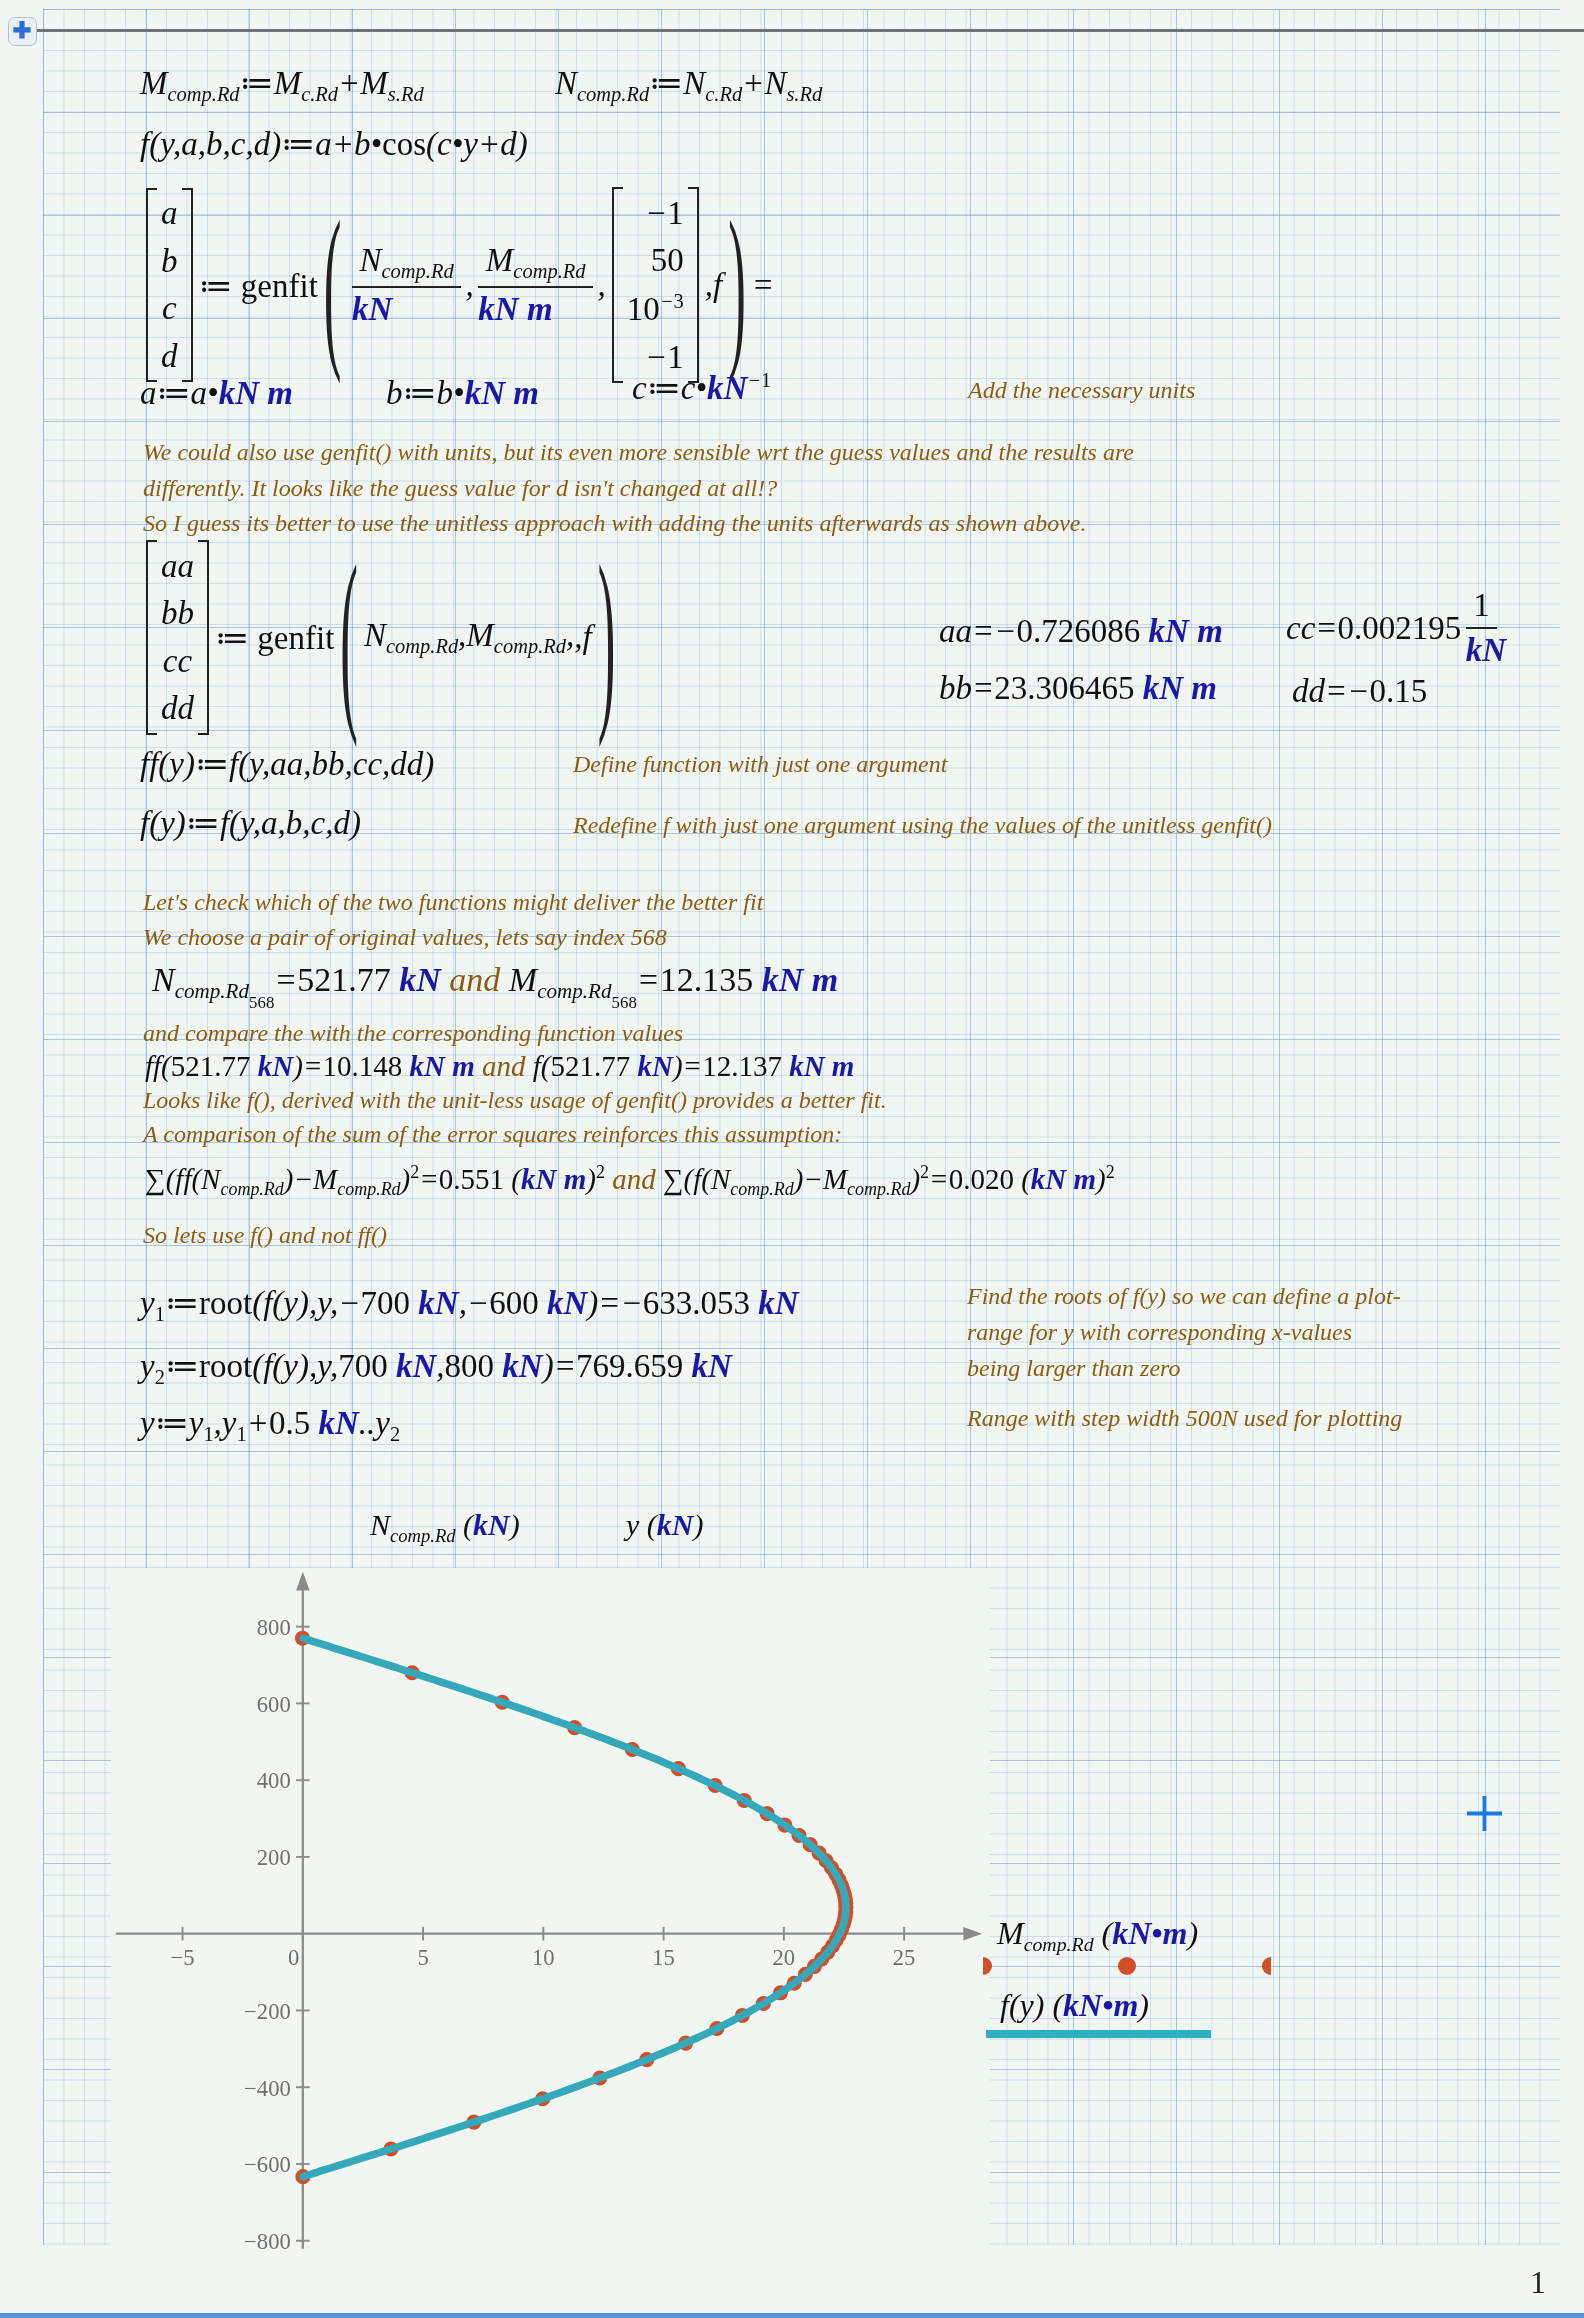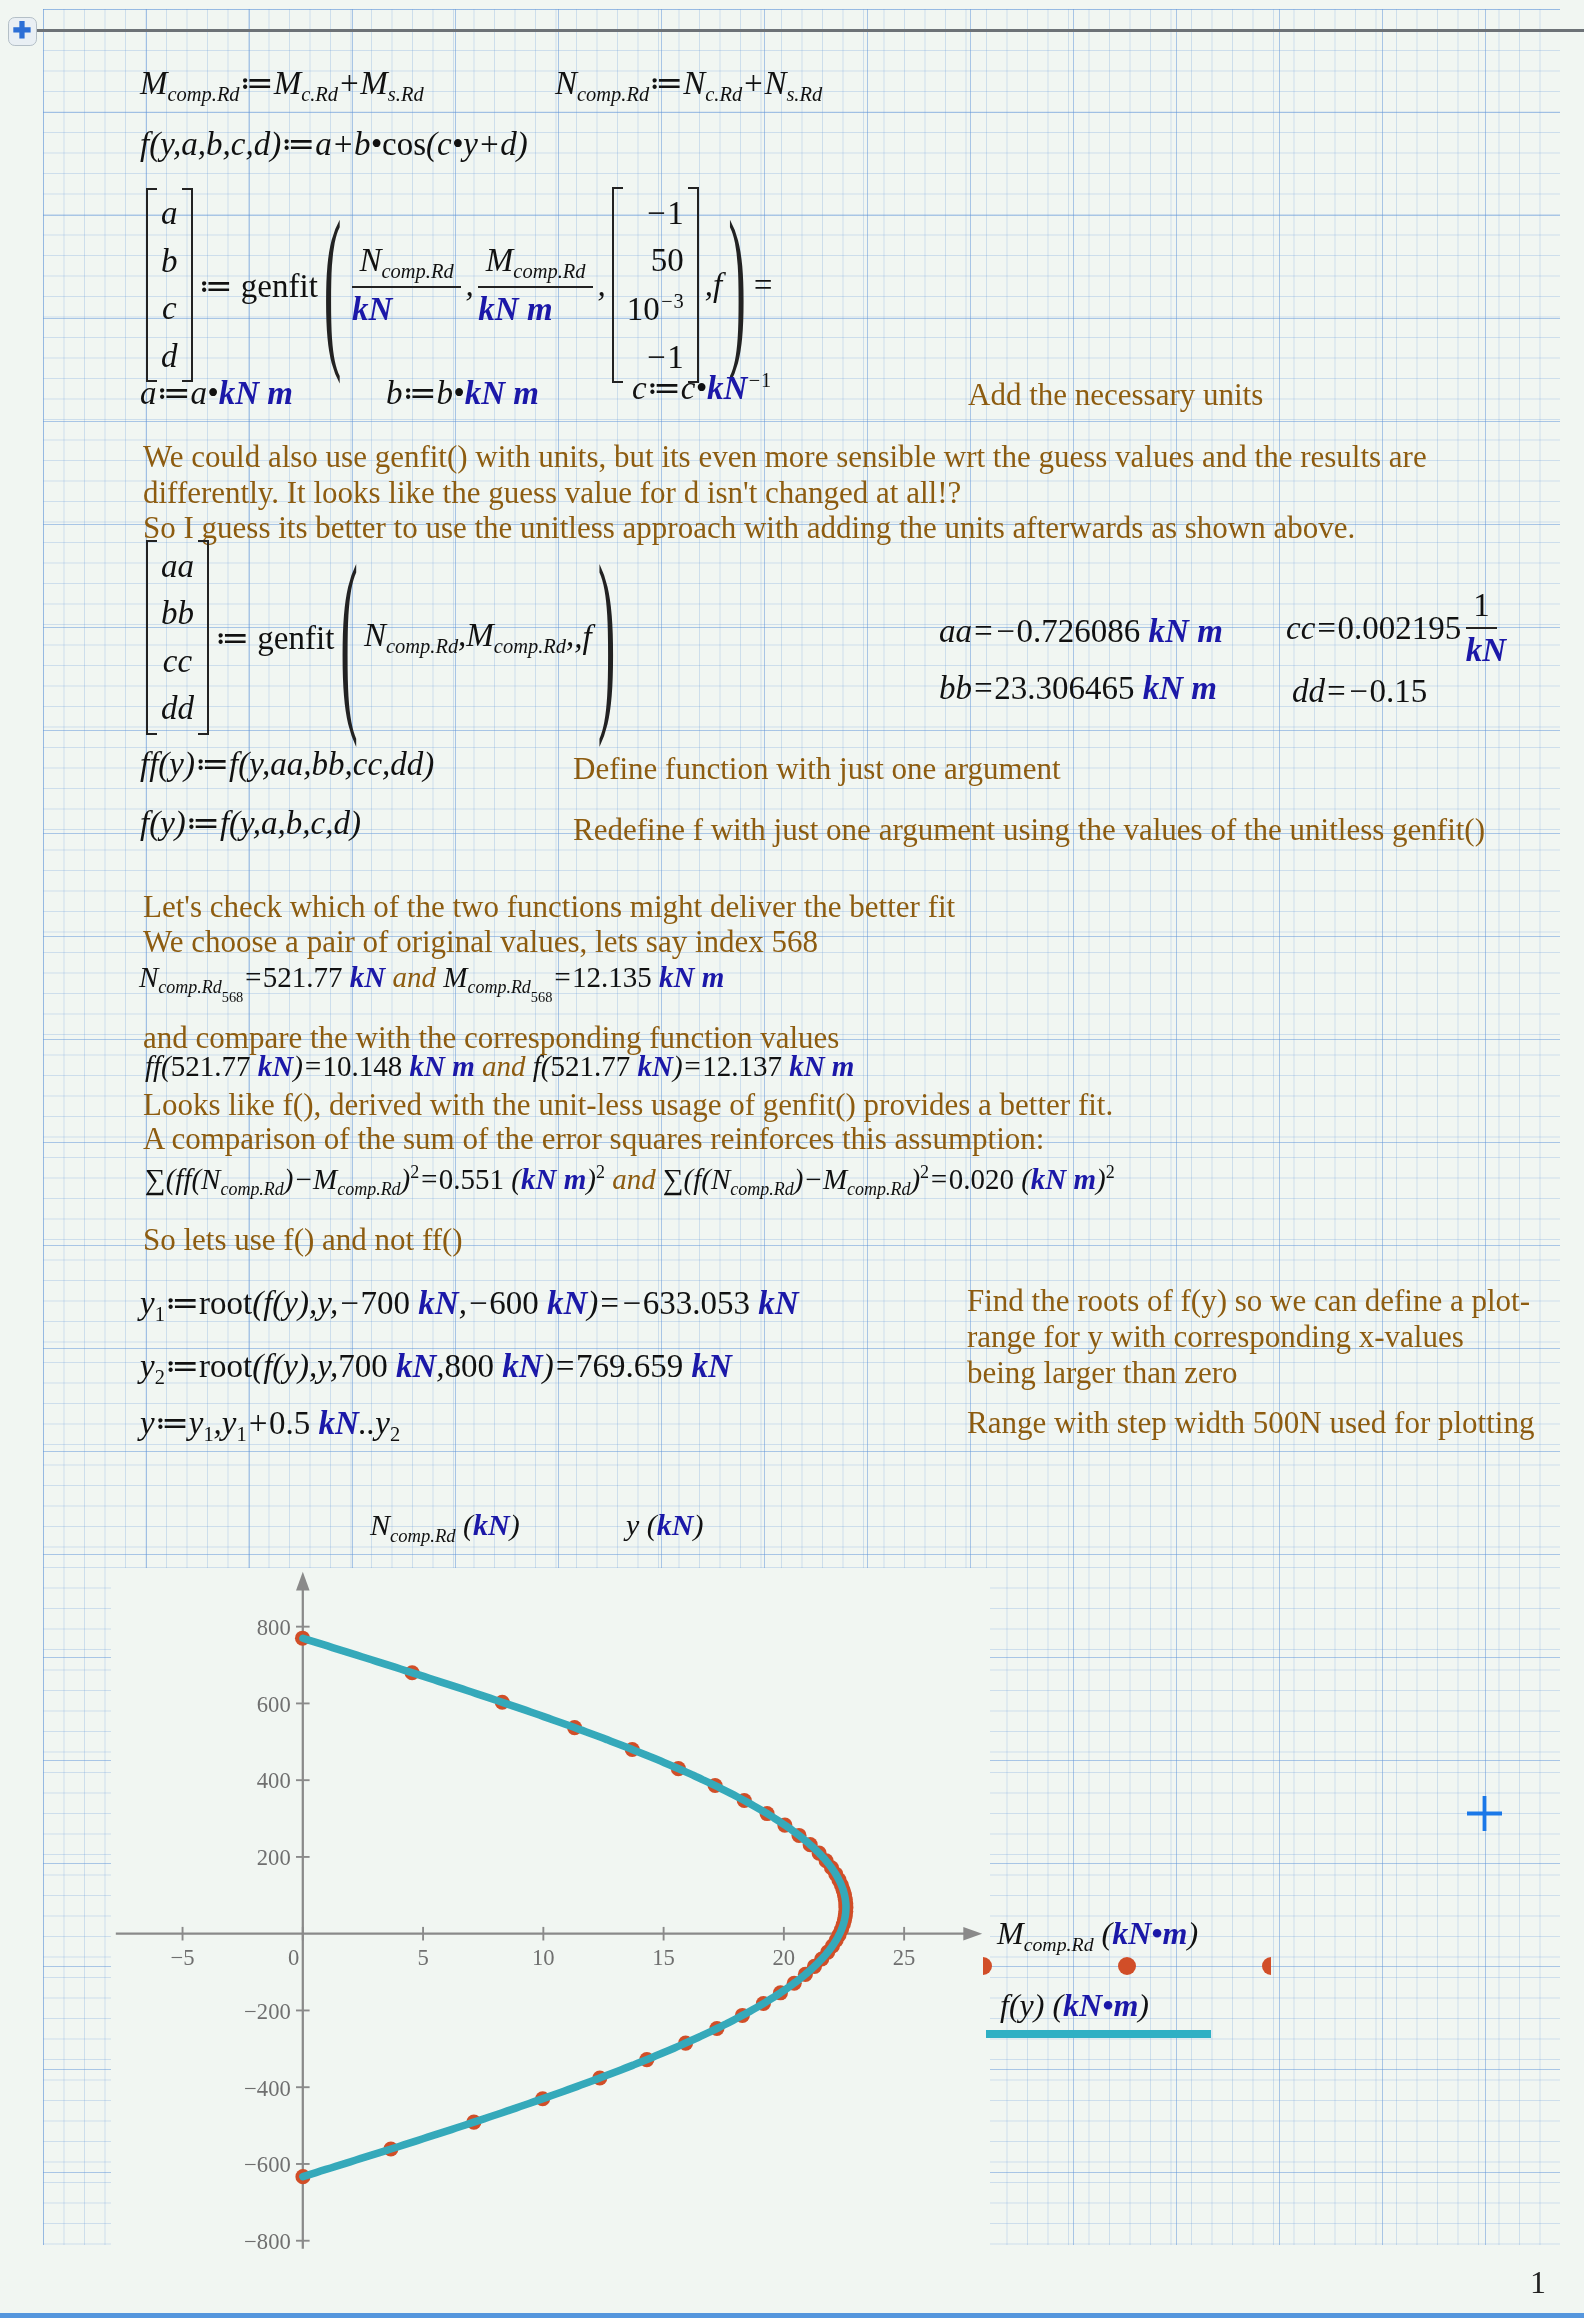--- a/index.html
+++ b/index.html
@@ -18,21 +18,21 @@
         border-radius:6.8px;background:#e9eff4;display:flex;align-items:center;justify-content:center;box-sizing:border-box}
   .plus span{color:#2d6fd6;font:bold 22.6px "Liberation Sans",sans-serif;line-height:1}
   .m{position:absolute;font-style:italic;font-size:33px;white-space:nowrap}
   .m .d{font-style:normal}
   .r{font-style:normal}
   .sub{font-size:.62em;vertical-align:-.35em}
   .sub .sub{font-size:.8em;vertical-align:-.6em}
   .sup{font-size:.62em;vertical-align:.6em}
   .u{color:#1b18a8;font-weight:bold}
   .cm{color:#8d5c10}
-  .c{position:absolute;font-size:31px;white-space:nowrap;color:#8d5c10}
+  .c{position:absolute;font-style:italic;font-size:24px;white-space:nowrap;color:#8d5c10}
   .frac{display:inline-flex;flex-direction:column;align-items:flex-start;vertical-align:middle;margin:0 4.5px}
   .fnum{padding:0 7.5px 3px;border-bottom:2.3px solid #222}
   .fden{padding-top:3px}
   .mat{display:inline-flex;flex-direction:column;justify-content:center;row-gap:10.6px;
        padding:7.5px 15px;position:relative;margin:0 6px;align-items:center}
   .mat.ra{align-items:flex-end}
   .mat::before{content:'';position:absolute;left:0;top:0;bottom:0;width:9px;border:2.3px solid #222;border-right:none}
   .mat::after{content:'';position:absolute;right:0;top:0;bottom:0;width:9px;border:2.3px solid #222;border-left:none}
   .row{display:flex;align-items:center}
   .bp{font-style:normal;font-size:53px;line-height:1;display:inline-block;margin:0 6px;font-weight:300;color:#222}
@@ -122,21 +122,21 @@
 <div class="m" style="left:939px;top:670px">bb=<span class="d">23.306465</span> <span class="u">kN m</span></div>
 <div class="m" style="left:1292px;top:673px">dd=−<span class="d">0.15</span></div>
 
 <div class="m" style="left:140px;top:744px">ff(y)≔f(y,aa,bb,cc,dd)</div>
 <div class="c" style="left:573px;top:751px">Define function with just one argument</div>
 <div class="m" style="left:140px;top:803px">f(y)≔f(y,a,b,c,d)</div>
 <div class="c" style="left:573px;top:812px">Redefine f  with just one argument using the values of the unitless genfit()</div>
 
 <div class="c" style="left:143px;top:889px">Let's check which of the two functions might deliver the better fit</div>
 <div class="c" style="left:143px;top:924px">We choose a pair of original values, lets say index 568</div>
-<div class="m" style="left:139px;top:961px;font-size:29px">N<span class="sub">comp.Rd<span class="sub"><span class="d">568</span></span></span>=<span class="d">521.77</span> <span class="u">kN</span> <span class="cm">and </span>  M<span class="sub">comp.Rd<span class="sub"><span class="d">568</span></span></span>=<span class="d">12.135</span> <span class="u">kN m</span></div>
+<div class="m" style="left:152px;top:961px;font-size:34px">N<span class="sub">comp.Rd<span class="sub"><span class="d">568</span></span></span>=<span class="d">521.77</span> <span class="u">kN</span> <span class="cm">and </span>  M<span class="sub">comp.Rd<span class="sub"><span class="d">568</span></span></span>=<span class="d">12.135</span> <span class="u">kN m</span></div>
 <div class="c" style="left:143px;top:1020px">and compare the with the corresponding function values</div>
 <div class="m" style="left:145px;top:1050px;font-size:29px">ff(<span class="d">521.77</span> <span class="u">kN</span>)=<span class="d">10.148</span> <span class="u">kN m</span> <span class="cm"> and </span> f(<span class="d">521.77</span> <span class="u">kN</span>)=<span class="d">12.137</span> <span class="u">kN m</span></div>
 <div class="c" style="left:143px;top:1087px">Looks like f(), derived with the unit-less usage of genfit() provides a better fit.</div>
 <div class="c" style="left:143px;top:1121px">A comparison of the sum of the error squares reinforces this assumption:</div>
 <div class="m" style="left:145px;top:1162px;font-size:29px">∑(ff(N<span class="sub">comp.Rd</span>)−M<span class="sub">comp.Rd</span>)<span class="sup"><span class="d">2</span></span>=<span class="d">0.551</span> (<span class="u">kN m</span>)<span class="sup"><span class="d">2</span></span>  <span class="cm">and</span>  ∑(f(N<span class="sub">comp.Rd</span>)−M<span class="sub">comp.Rd</span>)<span class="sup"><span class="d">2</span></span>=<span class="d">0.020</span> (<span class="u">kN m</span>)<span class="sup"><span class="d">2</span></span></div>
 <div class="c" style="left:143px;top:1222px">So lets use f() and not ff()</div>
 
 <div class="m" style="left:140px;top:1283px">y<span class="sub"><span class="d">1</span></span>≔<span class="r">root</span>(f(y),y,−<span class="d">700</span> <span class="u">kN</span>,−<span class="d">600</span> <span class="u">kN</span>)=−<span class="d">633.053</span> <span class="u">kN</span></div>
 <div class="c" style="left:967px;top:1283px">Find the roots of f(y) so we can define a plot-</div>
 <div class="c" style="left:967px;top:1319px">range for y with corresponding x-values</div>

